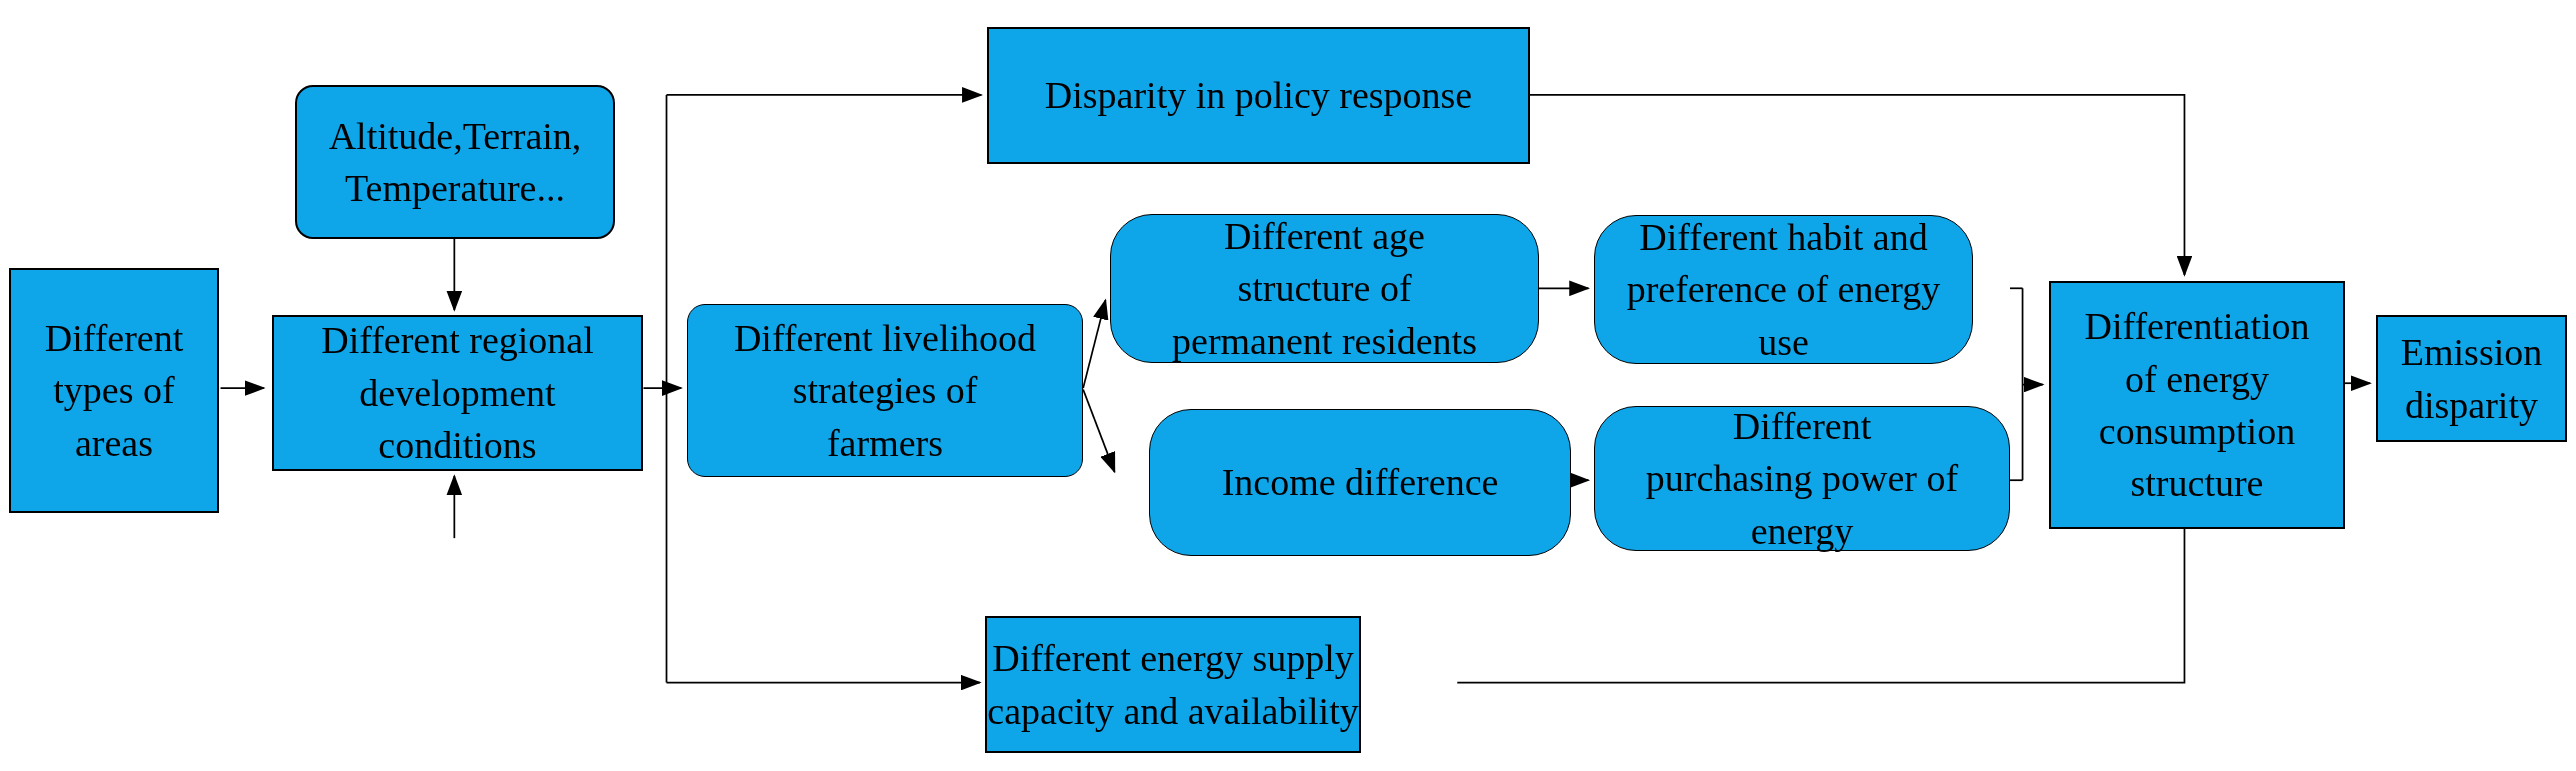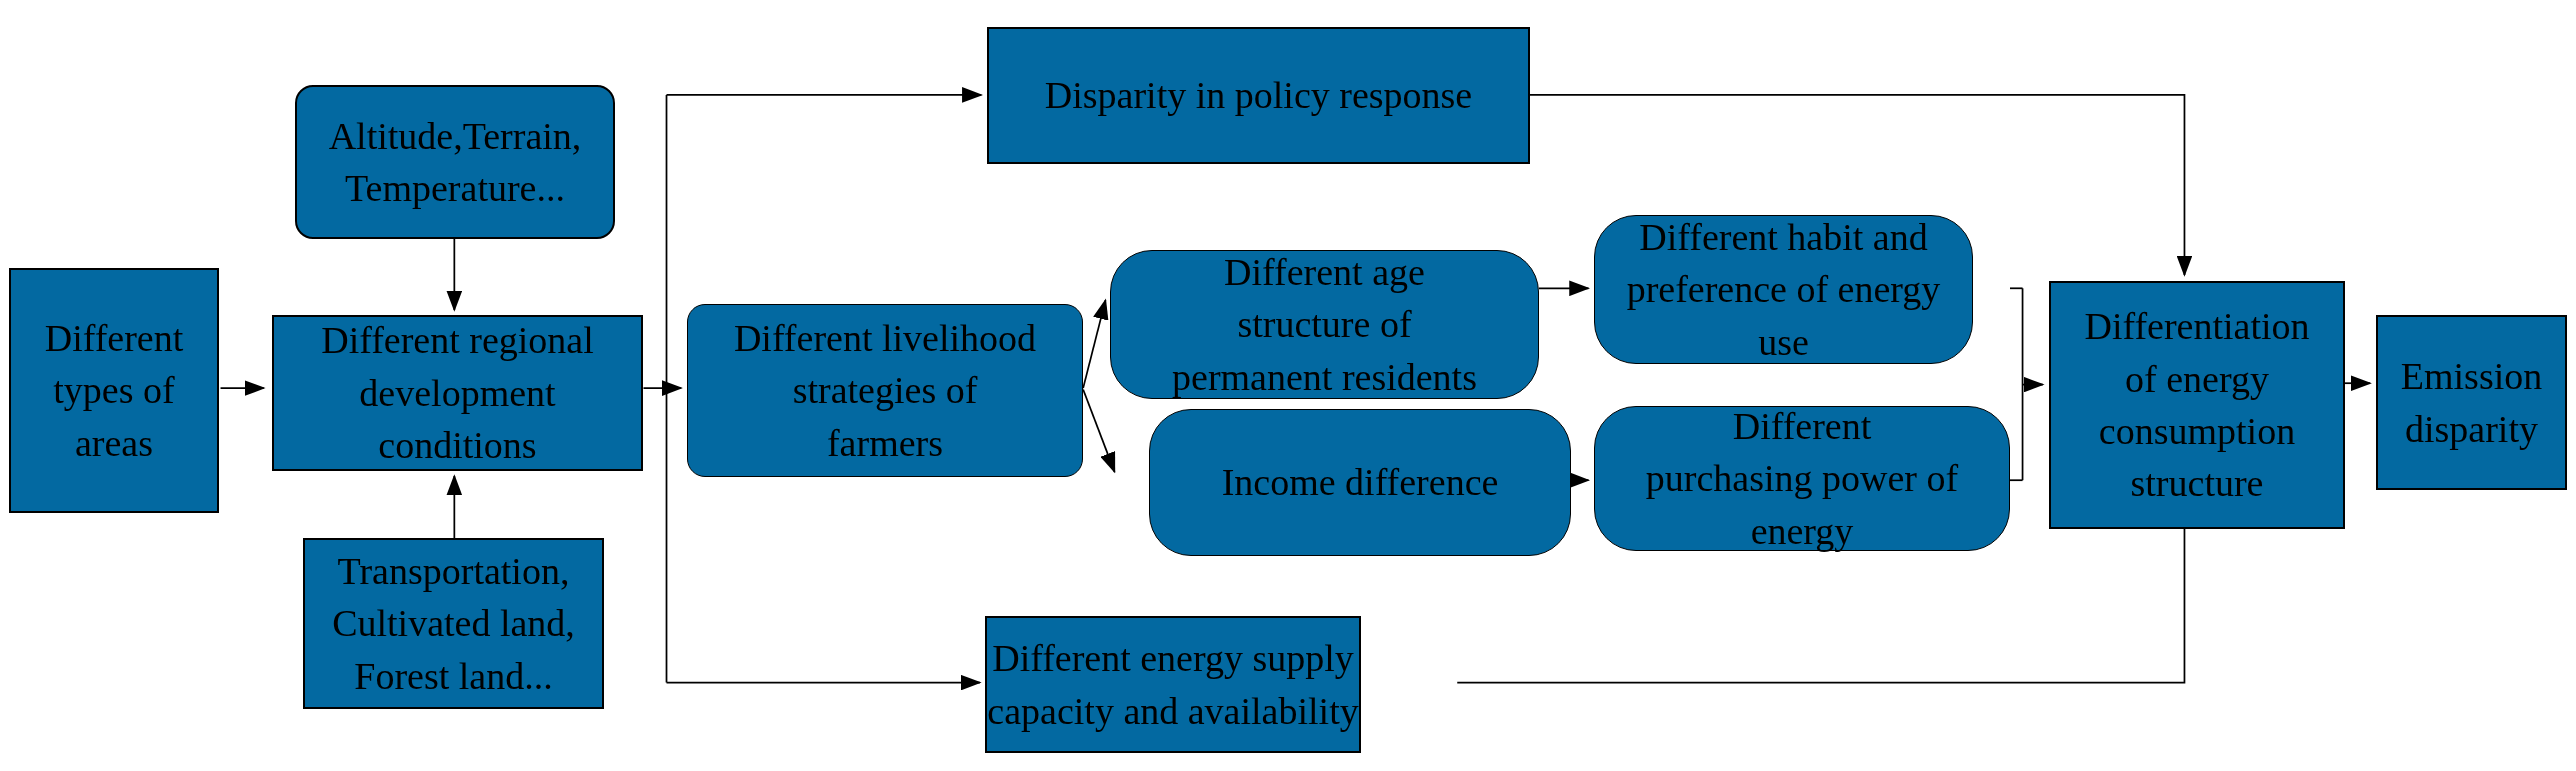--- a/index.html
+++ b/index.html
@@ -7,21 +7,21 @@
     position:relative;
     width:2576px;height:772px;
     background:#ffffff;
     font-family:"Liberation Serif","DejaVu Serif",serif;
     color:#000000;
   }
   #connectors{position:absolute;left:0;top:0;pointer-events:none;}
   .node{
     position:absolute;
     box-sizing:border-box;
-    background:#0369a1;
+    background:#0ea5e9;
     border:2.1px solid #000000;
     display:flex;align-items:center;justify-content:center;
     text-align:center;
     font-size:38px;line-height:1.38;
     white-space:pre-line;
   }
   .node.rounded{border-radius:42px;border-width:1.4px;}
   .node span{display:block;width:100%;}
 </style>
 </head>
@@ -67,37 +67,32 @@
     <span>Altitude,Terrain,
 Temperature...</span>
   </div>
 
   <div class="node" style="left:272px;top:315px;width:371px;height:156px;">
     <span>Different regional
 development
 conditions</span>
   </div>
 
-  <div class="node" style="left:303px;top:538px;width:301px;height:171px;">
-    <span>Transportation,
-Cultivated land,
-Forest land...</span>
-  </div>
 
   <div class="node" style="left:987px;top:27px;width:543px;height:137px;">
     <span>Disparity in policy response</span>
   </div>
 
   <div class="node rounded" style="left:687px;top:304px;width:396px;height:173px;border-radius:18px;">
     <span>Different livelihood
 strategies of
 farmers</span>
   </div>
 
-  <div class="node rounded" style="left:1110px;top:214px;width:429px;height:149px;margin-top:36px;">
+  <div class="node rounded" style="left:1110px;top:214px;width:429px;height:149px;">
     <span>Different age
 structure of
 permanent residents</span>
   </div>
 
   <div class="node rounded" style="left:1120px;top:409px;width:422px;height:147px;margin-left:29px;">
     <span>Income difference</span>
   </div>
 
   <div class="node rounded" style="left:1594px;top:215px;width:379px;height:149px;">
@@ -117,19 +112,19 @@
 capacity and availability</span>
   </div>
 
   <div class="node" style="left:2049px;top:281px;width:296px;height:248px;">
     <span>Differentiation
 of energy
 consumption
 structure</span>
   </div>
 
-  <div class="node" style="left:2376px;top:315px;width:191px;height:175px;">
+  <div class="node" style="left:2376px;top:315px;width:191px;height:127px;">
     <span>Emission
 disparity</span>
   </div>
 
 </div>
 
 
 </body></html>

